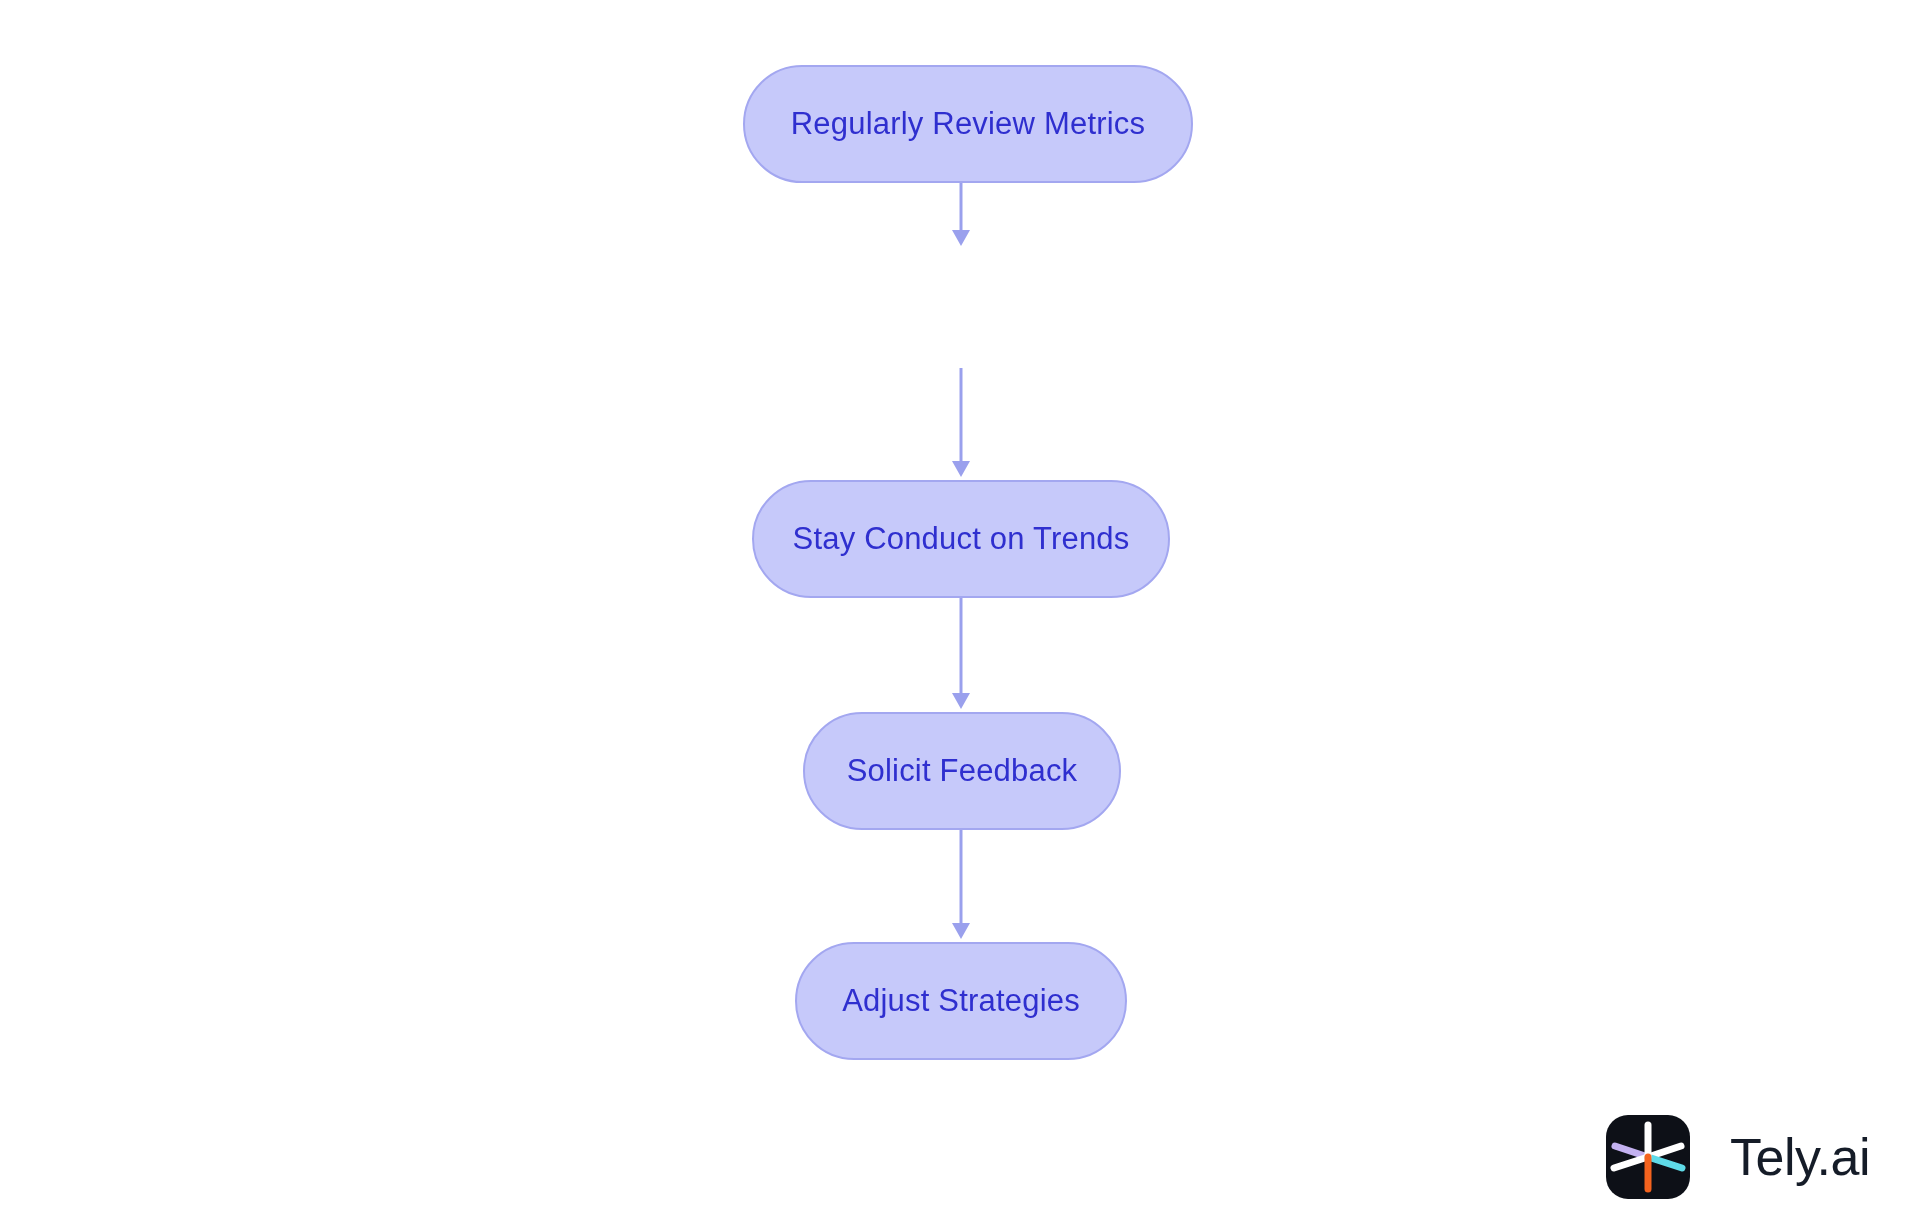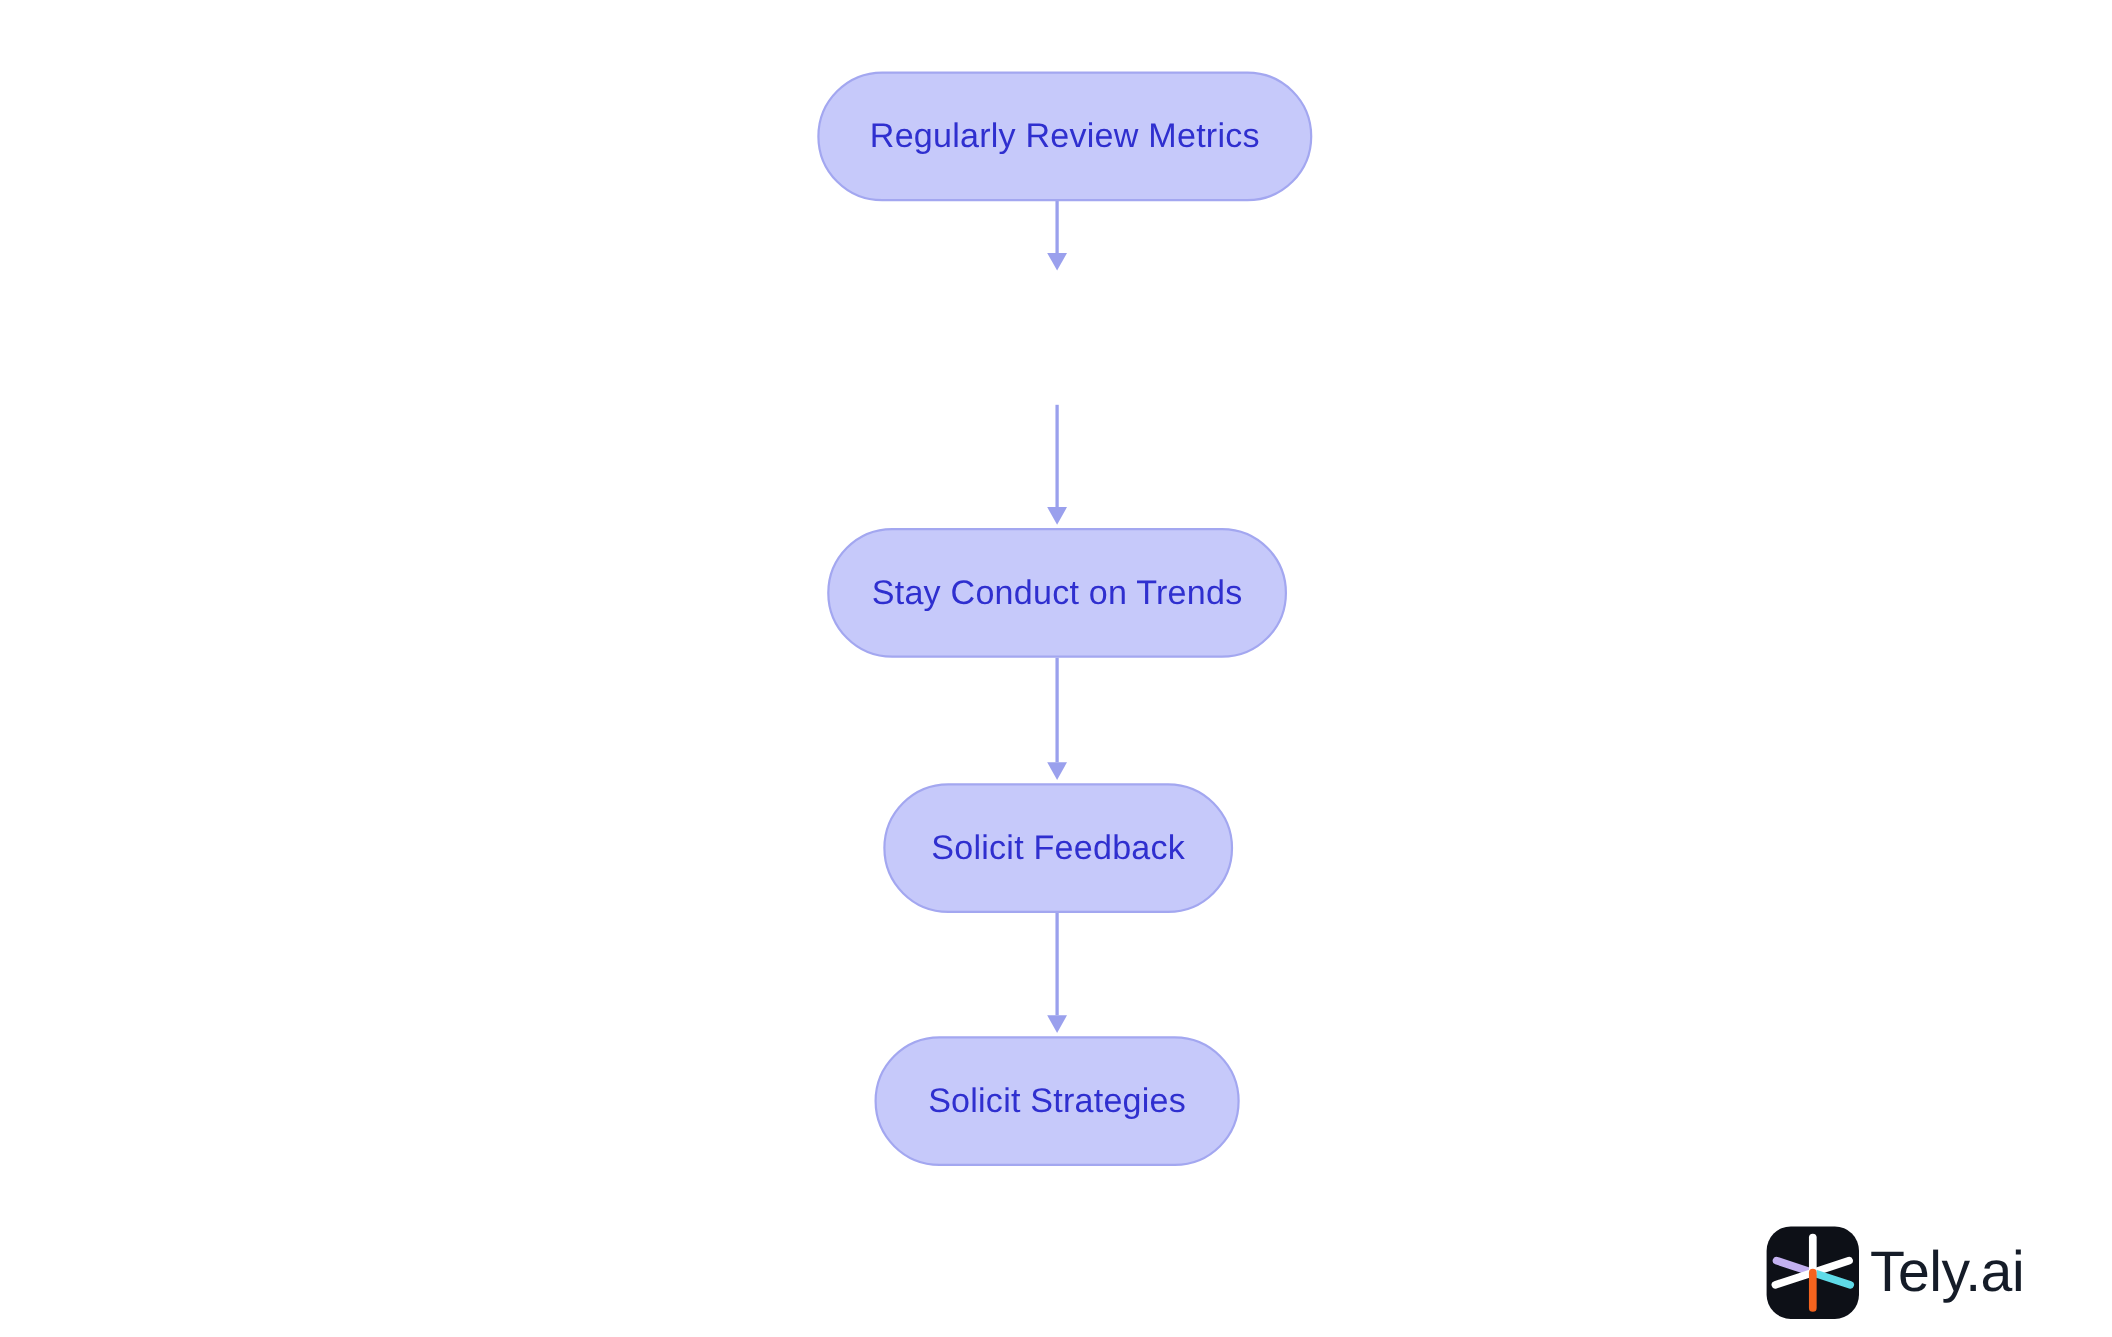--- a/index.html
+++ b/index.html
@@ -63,21 +63,21 @@
 
   
   #tely-logo {
     position: absolute;
     left: 1606px;
     top: 1112px;
     width: 290px;
     height: 90px;
     display: flex;
     align-items: center;
-    gap: 10px;
+    gap: 40px;
   }
   #tely-logo-mark {
     width: 84px;
     height: 84px;
     background: #0d1017;
     border-radius: 22px;
     position: relative;
     flex: none;
     overflow: hidden;
   }
@@ -128,21 +128,21 @@
 
   <div class="node" id="node-2">
     <span class="node-label">Stay Conduct on Trends</span>
   </div>
 
   <div class="node" id="node-3">
     <span class="node-label">Solicit Feedback</span>
   </div>
 
   <div class="node" id="node-4">
-    <span class="node-label">Solicit Strategies</span>
+    <span class="node-label">Adjust Strategies</span>
   </div>
 
 </div>
 
 <div id="tely-logo">
   <div id="tely-logo-mark">
     <svg viewBox="0 0 84 84" width="84" height="84" xmlns="http://www.w3.org/2000/svg">
 
       <line x1="42" y1="42" x2="9" y2="31" stroke="#c3b1f0" stroke-width="7" stroke-linecap="round"></line>
 

